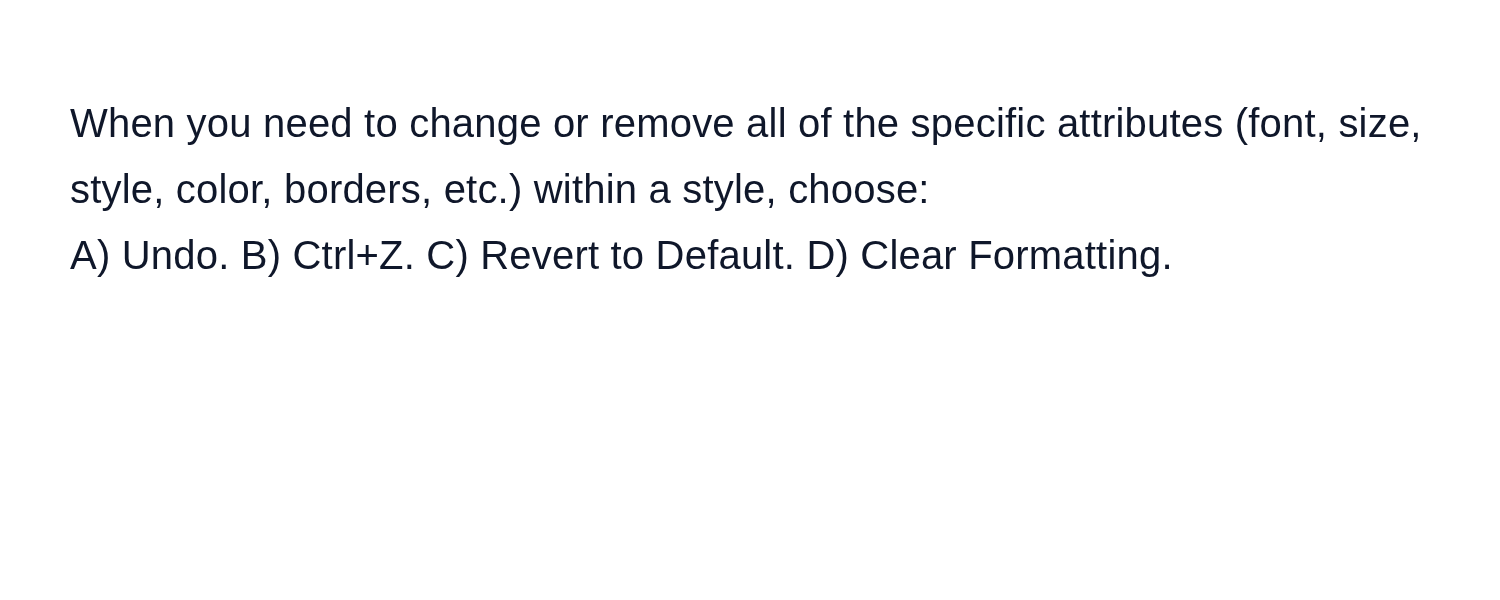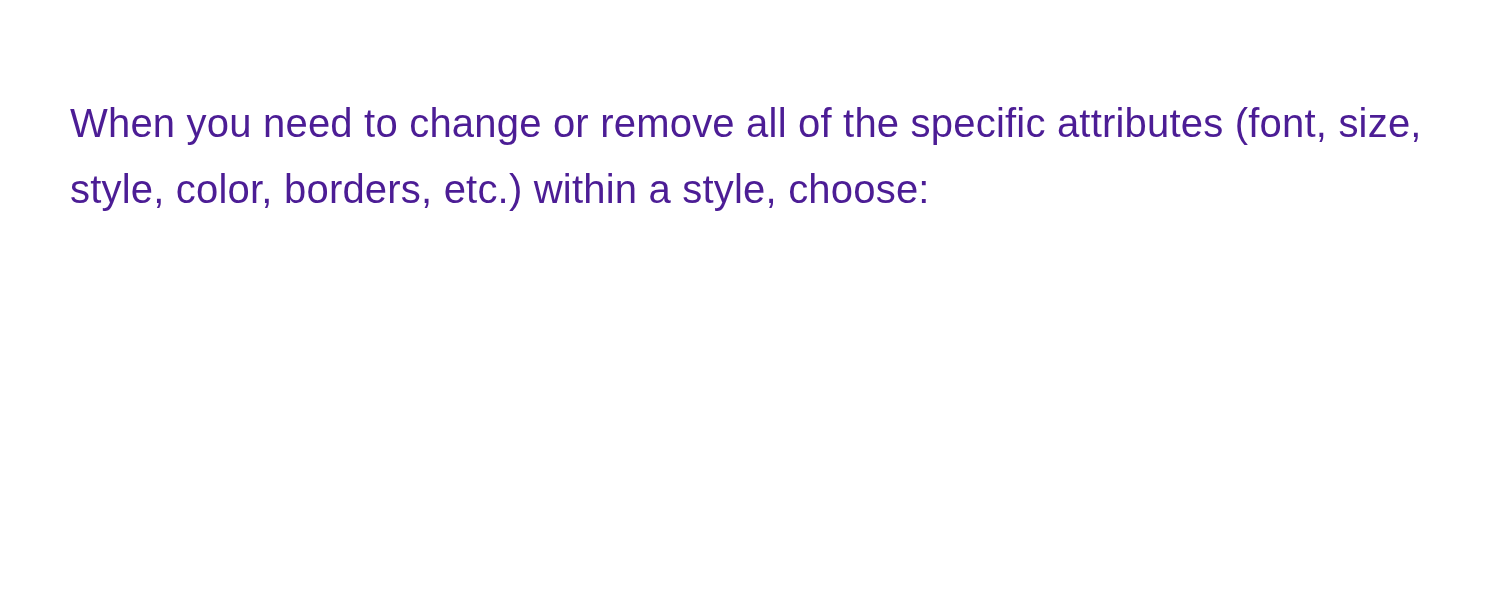--- a/index.html
+++ b/index.html
@@ -10,29 +10,30 @@
     body {
       width: 1500px;
       height: 600px;
       background: #ffffff;
       font-family: -apple-system, BlinkMacSystemFont, "Segoe UI", Helvetica, Arial, sans-serif;
       padding: 90px 70px 70px 70px;
     }
     .question-block {
       font-size: 40px;
       line-height: 1.65;
-      color: #4c1d95;
+      color: #0f172a;
       font-weight: 400;
       letter-spacing: 0.2px;
     }
     .question-stem {
       display: inline;
     }
     .options {
       display: inline;
     }
   </style>
 </head>
 <body>
 
 <div class="question-block">
   <span class="question-stem">When you need to change or remove all of the specific attributes (font, size, style, color, borders, etc.) within a style, choose:</span><br>
+  <span class="options">A) Undo. B) Ctrl+Z. C) Revert to Default. D) Clear Formatting.</span>
 </div>
 
 </body></html>

